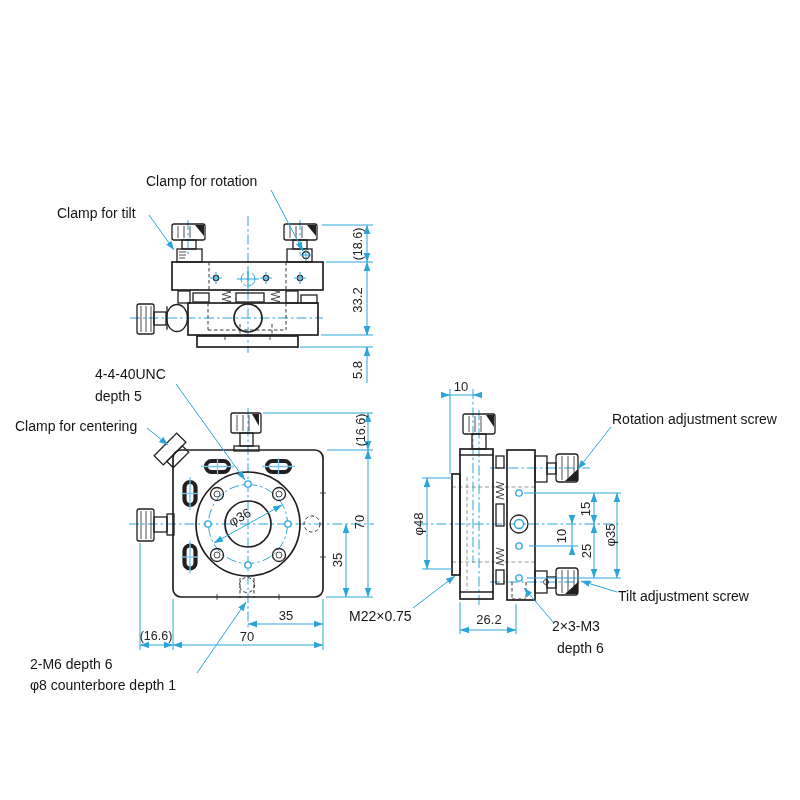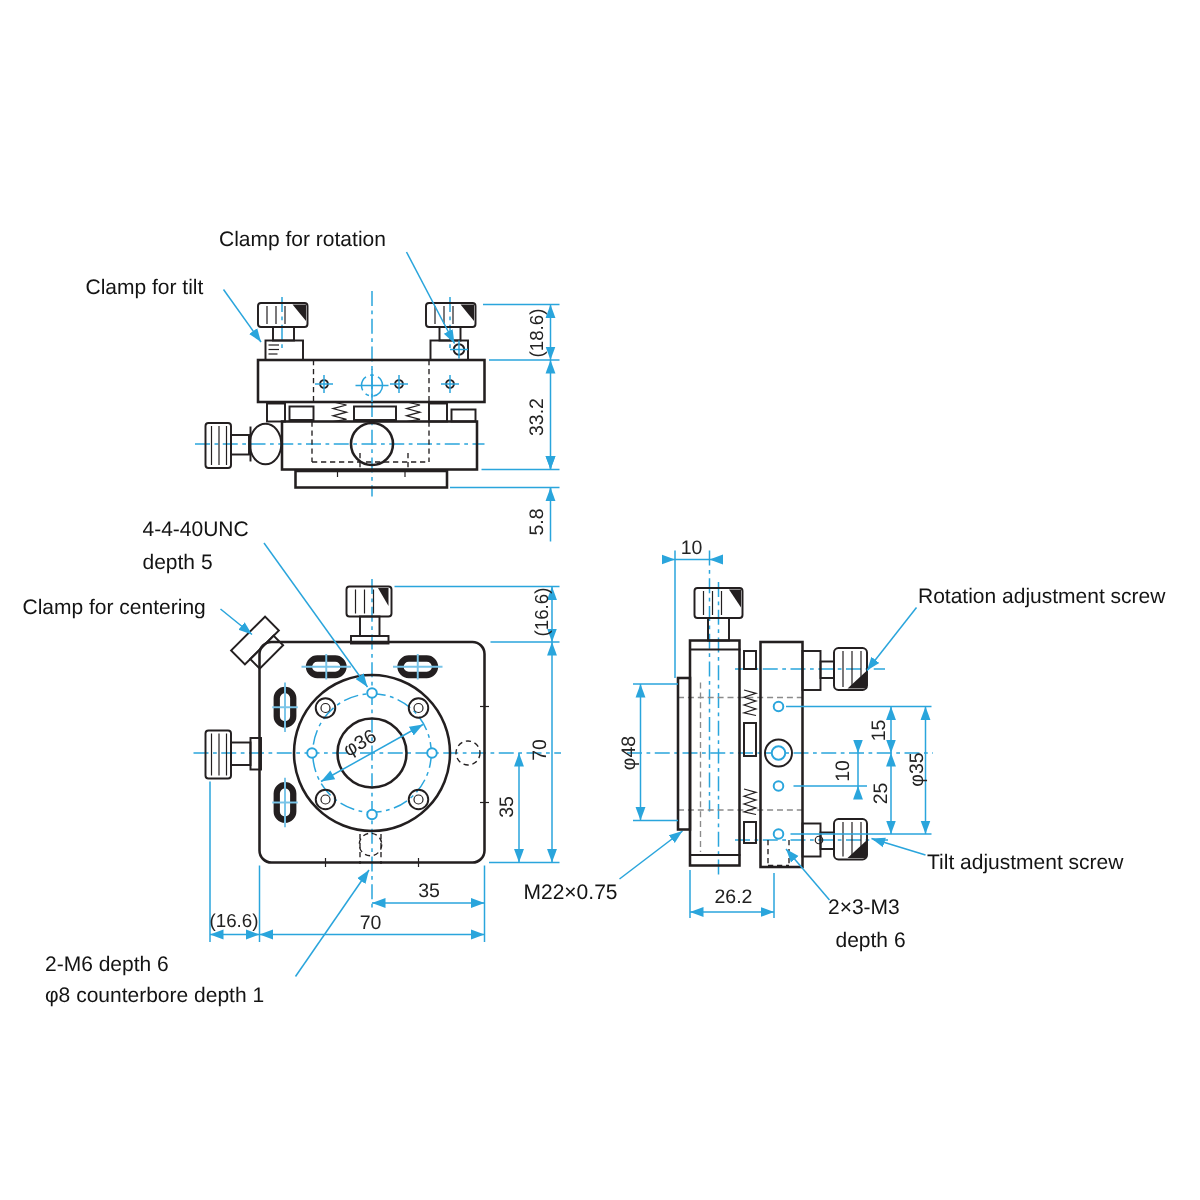--- a/index.html
+++ b/index.html
@@ -1,16 +1,16 @@
 <!DOCTYPE html>
 <html><head>
 <meta charset="utf-8">
 <style>
   html,body{margin:0;padding:0;background:#ffffff;}
-  .canvas{width:800px;height:672px;background:#ffffff;position:relative;font-family:"Liberation Sans",sans-serif;}
+  .canvas{width:800px;height:672px;background:#ffffff;position:relative;font-family:"Liberation Sans",sans-serif;margin-top:22px;}
   svg{display:block;}
   
   .k  {stroke:#231f20;fill:none;stroke-width:1.3;stroke-linecap:square;}
   .k2 {stroke:#231f20;fill:none;stroke-width:1.7;stroke-linecap:square;}
   .kt {stroke:#231f20;fill:none;stroke-width:0.8;}
   .kf {fill:#231f20;stroke:none;}
   .kd {stroke:#231f20;fill:none;stroke-width:0.9;stroke-dasharray:3.5 2.5;}
   .gd {stroke:#8b8b8b;fill:none;stroke-width:0.9;stroke-dasharray:4 2.6;}
   .slot{stroke:#231f20;fill:none;stroke-width:4.2;}
   

